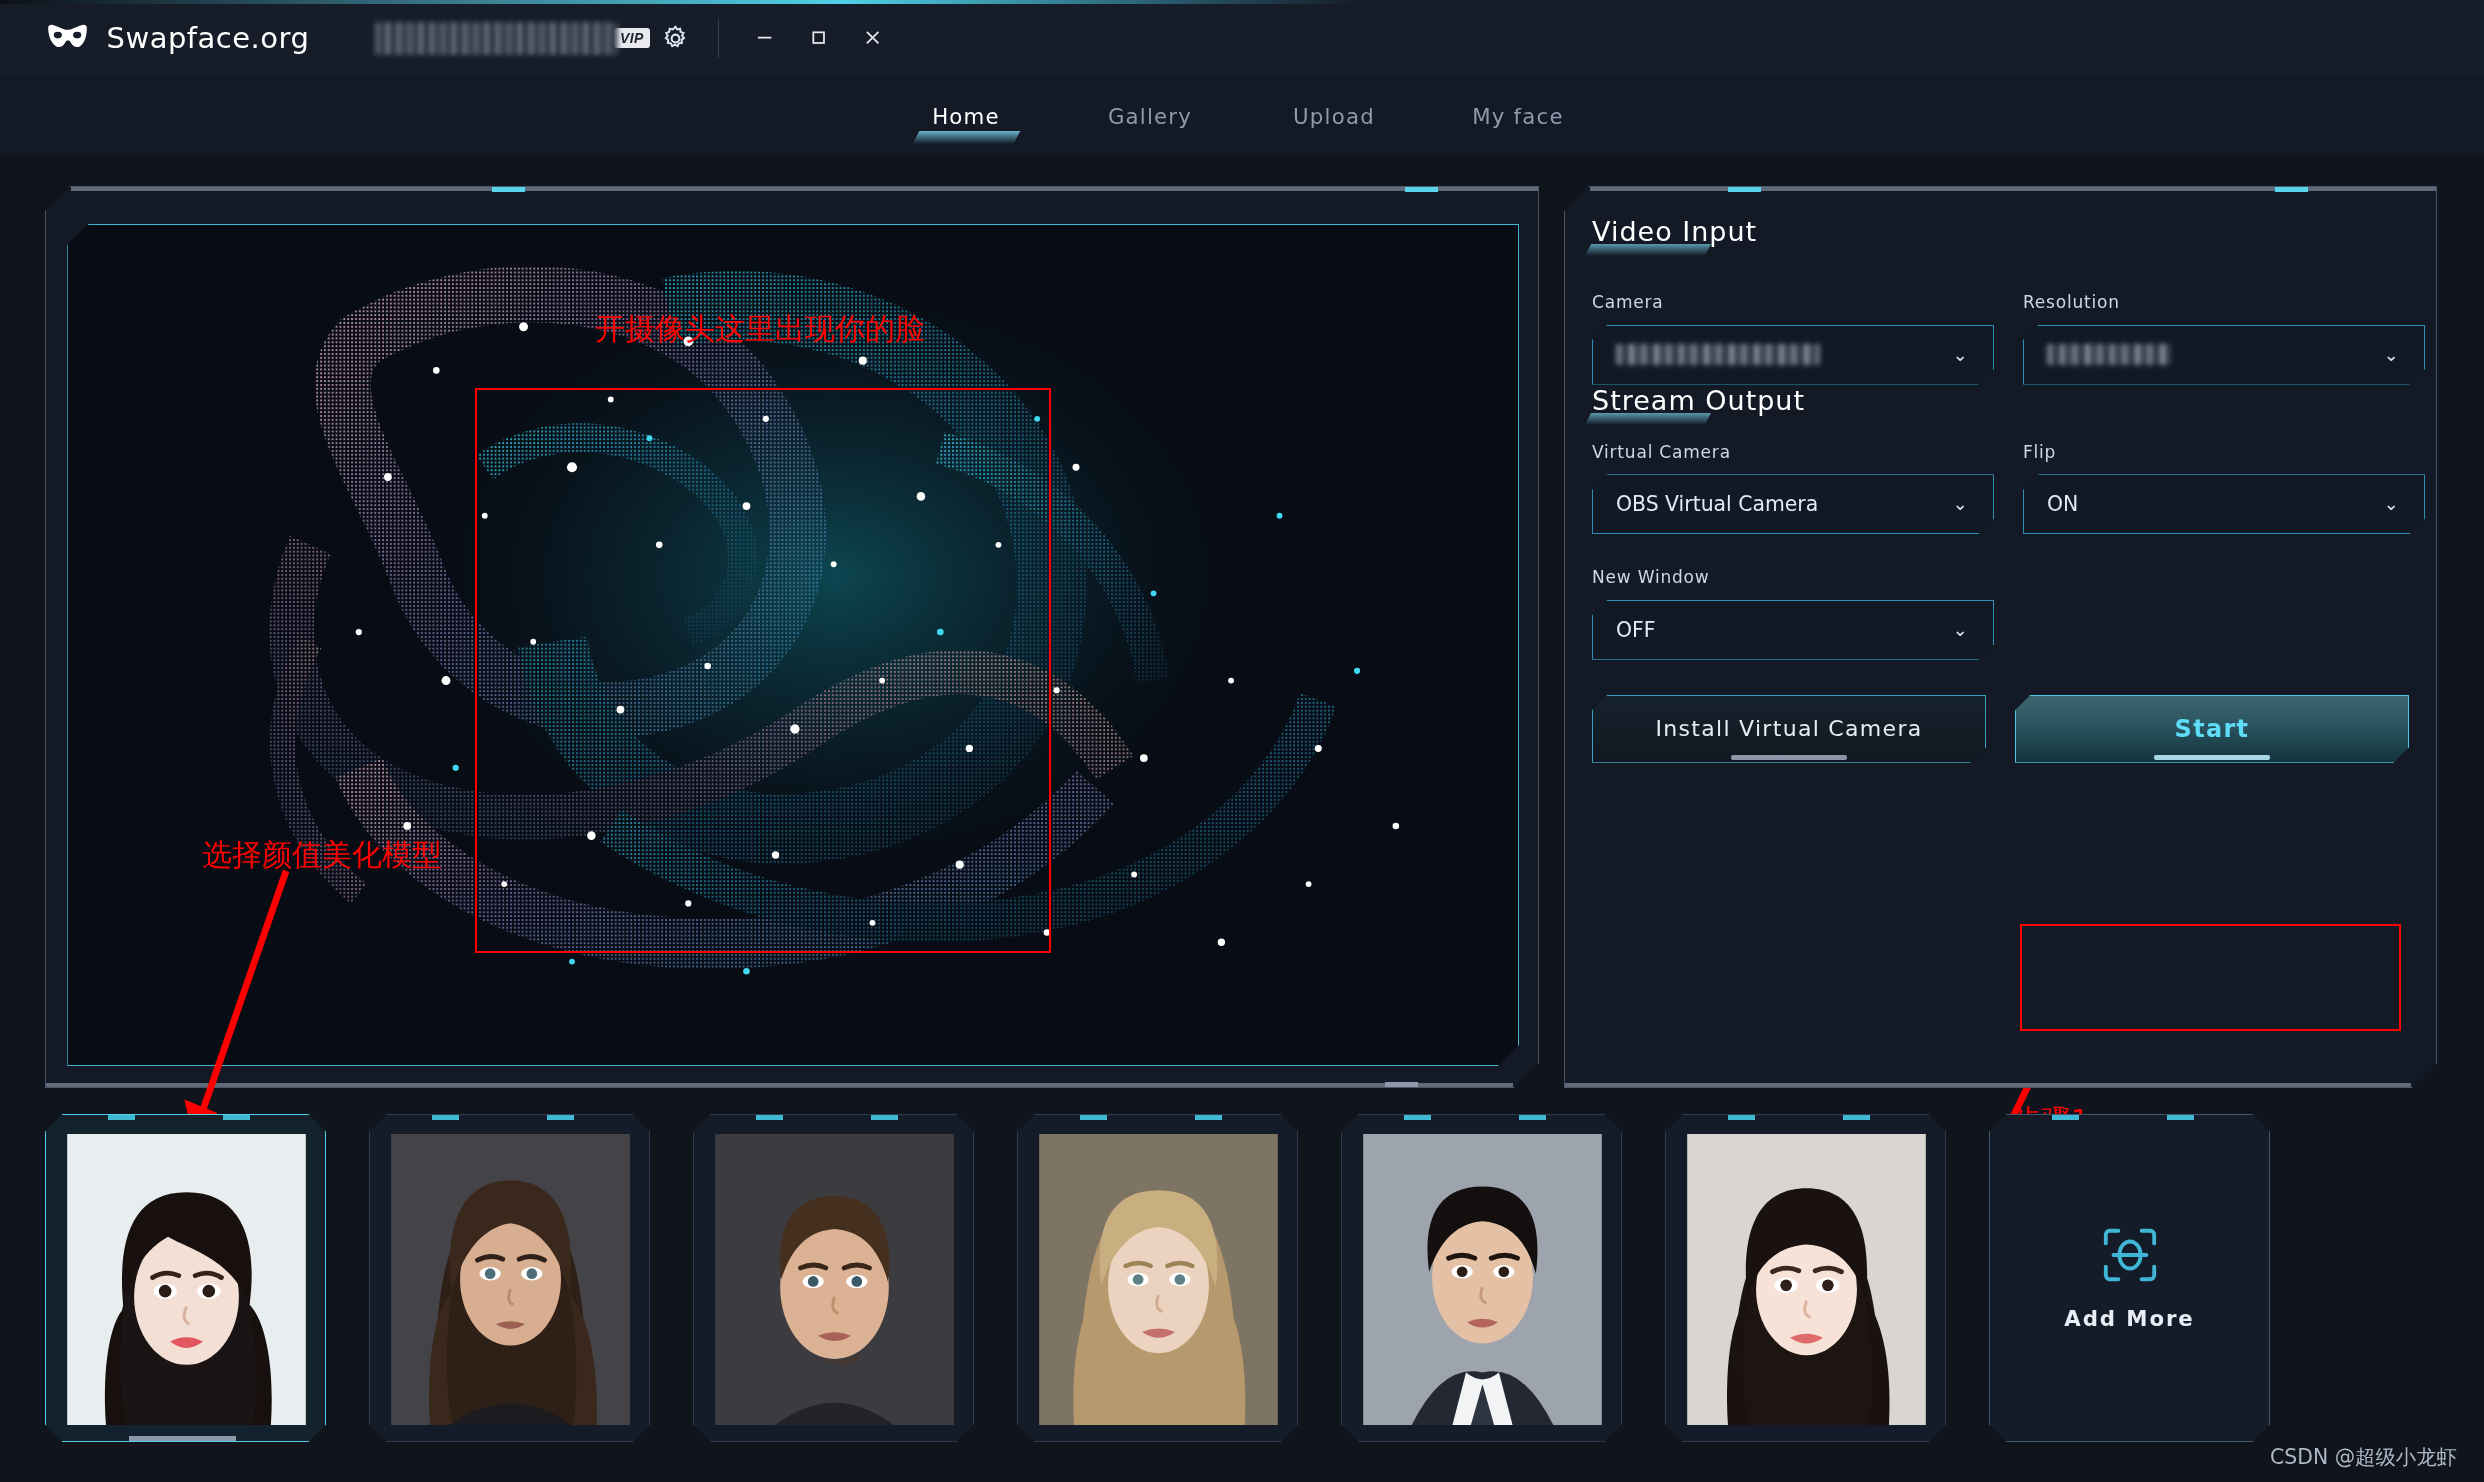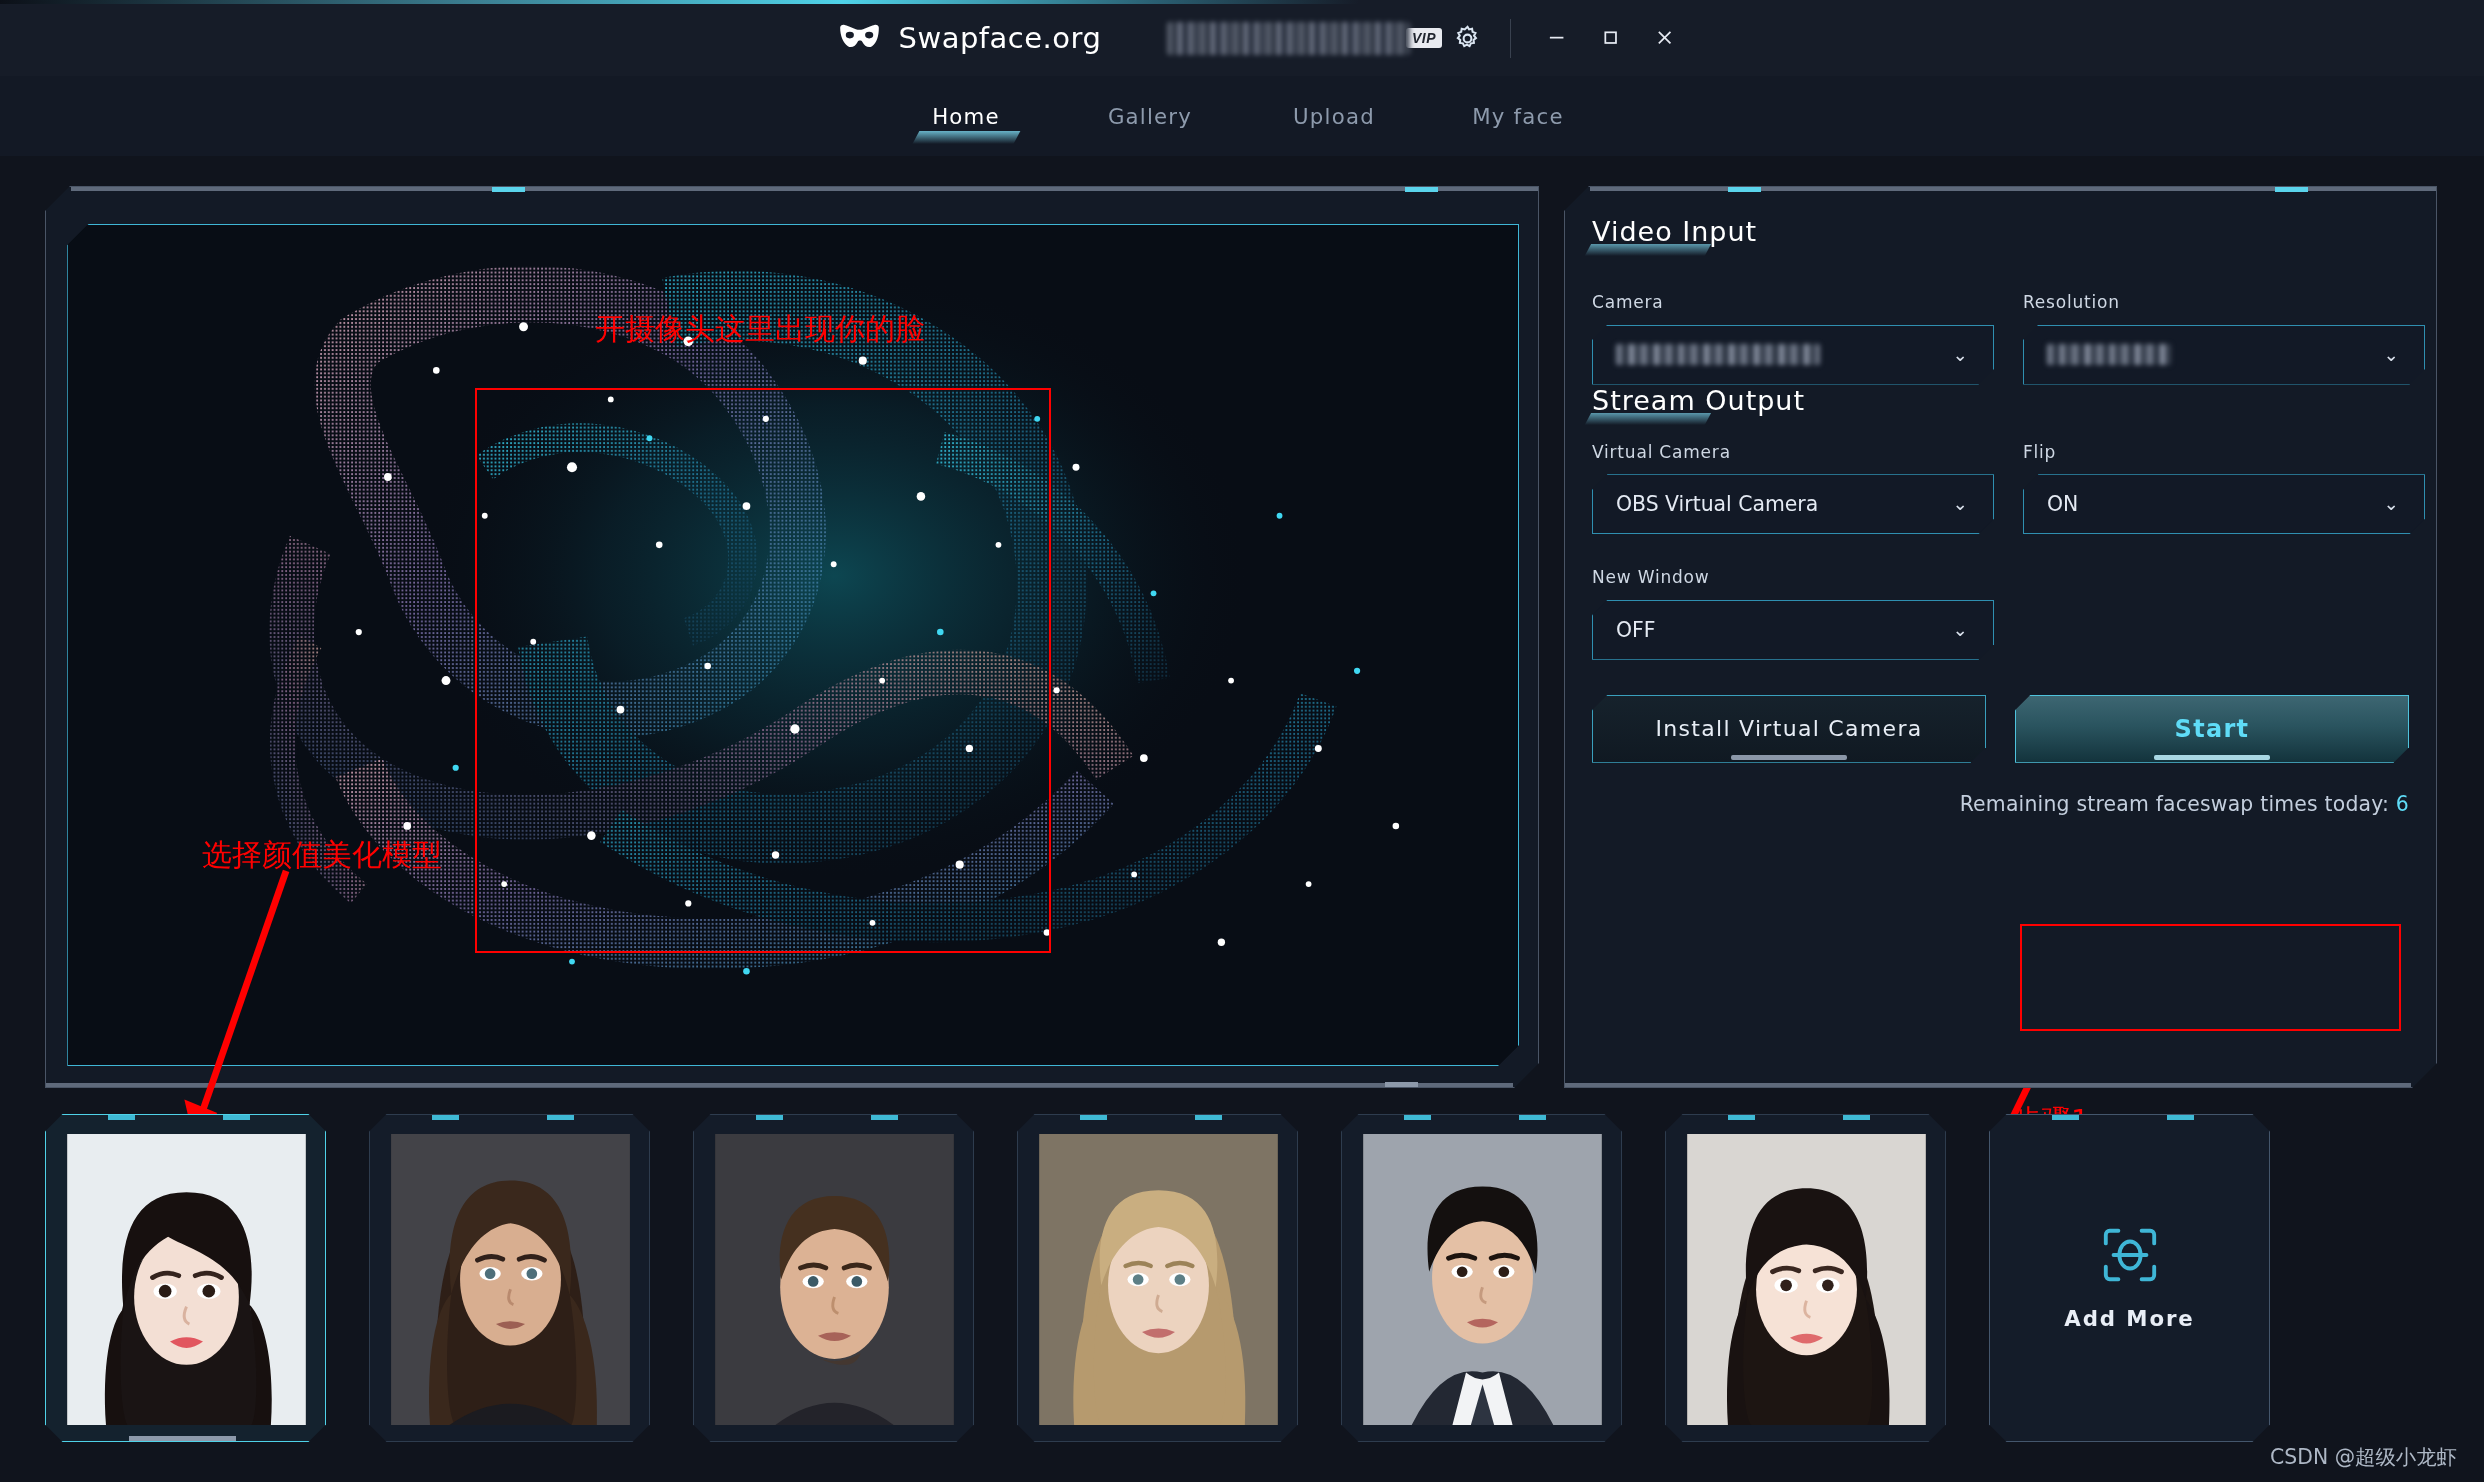--- a/index.html
+++ b/index.html
@@ -11,21 +11,21 @@
   }
   #app {
     position: relative; width: 2484px; height: 1483px;
     background: #10141d;
   }
 
   
   .titlebar {
     position: absolute; left: 0; top: 0; width: 2484px; height: 76px;
     background: #161c28;
-    display: flex; align-items: center; justify-content: center;
+    display: flex; align-items: center;
   }
   .tb-accent {
     position: absolute; left: 0; top: 0; width: 1359px; height: 3.9px;
     background: linear-gradient(90deg, #0c1018 0%, #3c7f92 35%, #4fd2e8 62%, #2a5f72 85%, #161c28 100%);
   }
   .brand {
     display: flex; align-items: center; gap: 16.5px;
     margin-left: 45px; width: 330px;
   }
   .mask-icon { width: 45px; height: 29px; flex: none; }
@@ -519,24 +519,20 @@
 
       <div class="grid2" style="margin-top:35px;">
         <div class="btn-hex">
           <span class="lbl">Install Virtual Camera</span>
         </div>
         <div class="btn-hex btn-start">
           <span class="lbl">Start</span>
         </div>
       </div>
 
-      <div class="remain" style="margin-top:29px; text-align:right;">
-        <span>Remaining stream faceswap times today:</span>
-        <b>6</b>
-      </div>
 
     </div>
   </div>
 
   <div class="redbox" id="redbox-start"></div>
 
   <div class="thumbs">
 
     <div class="thumb sel">
       <div class="sel-bar"></div>

